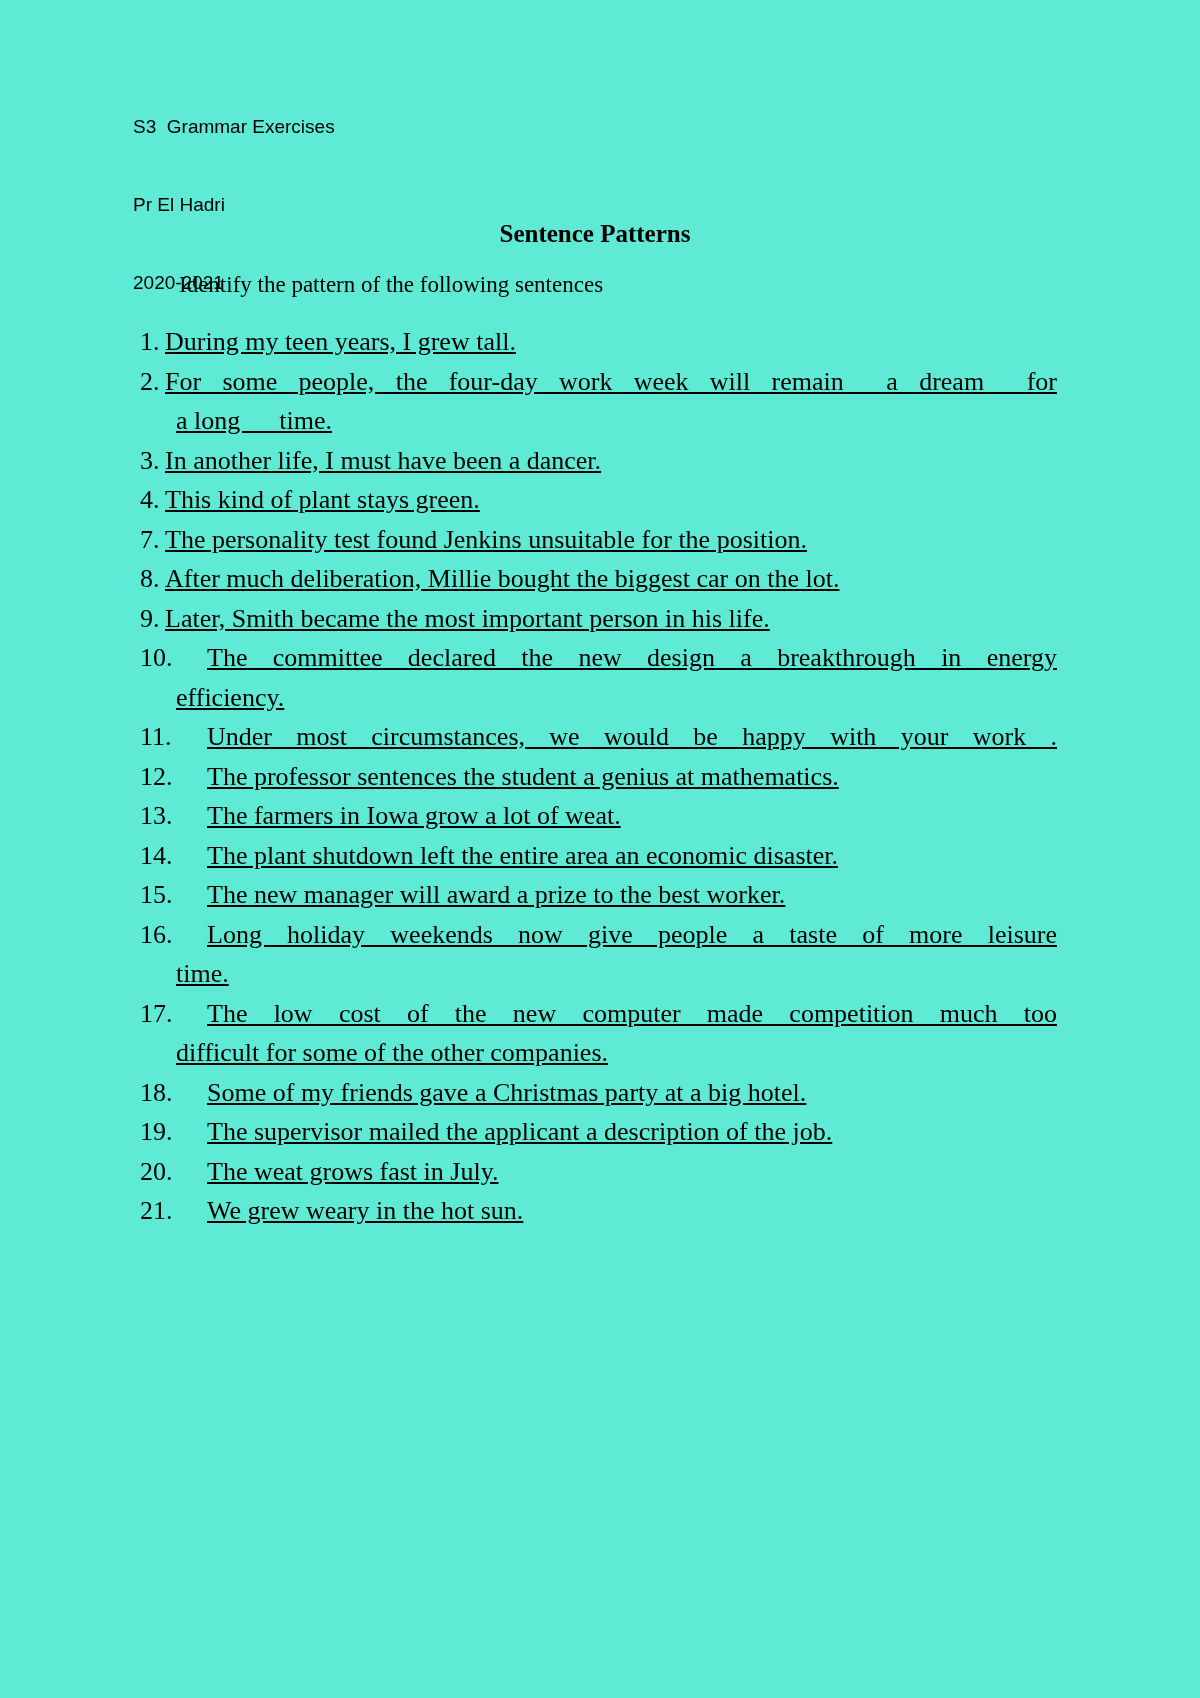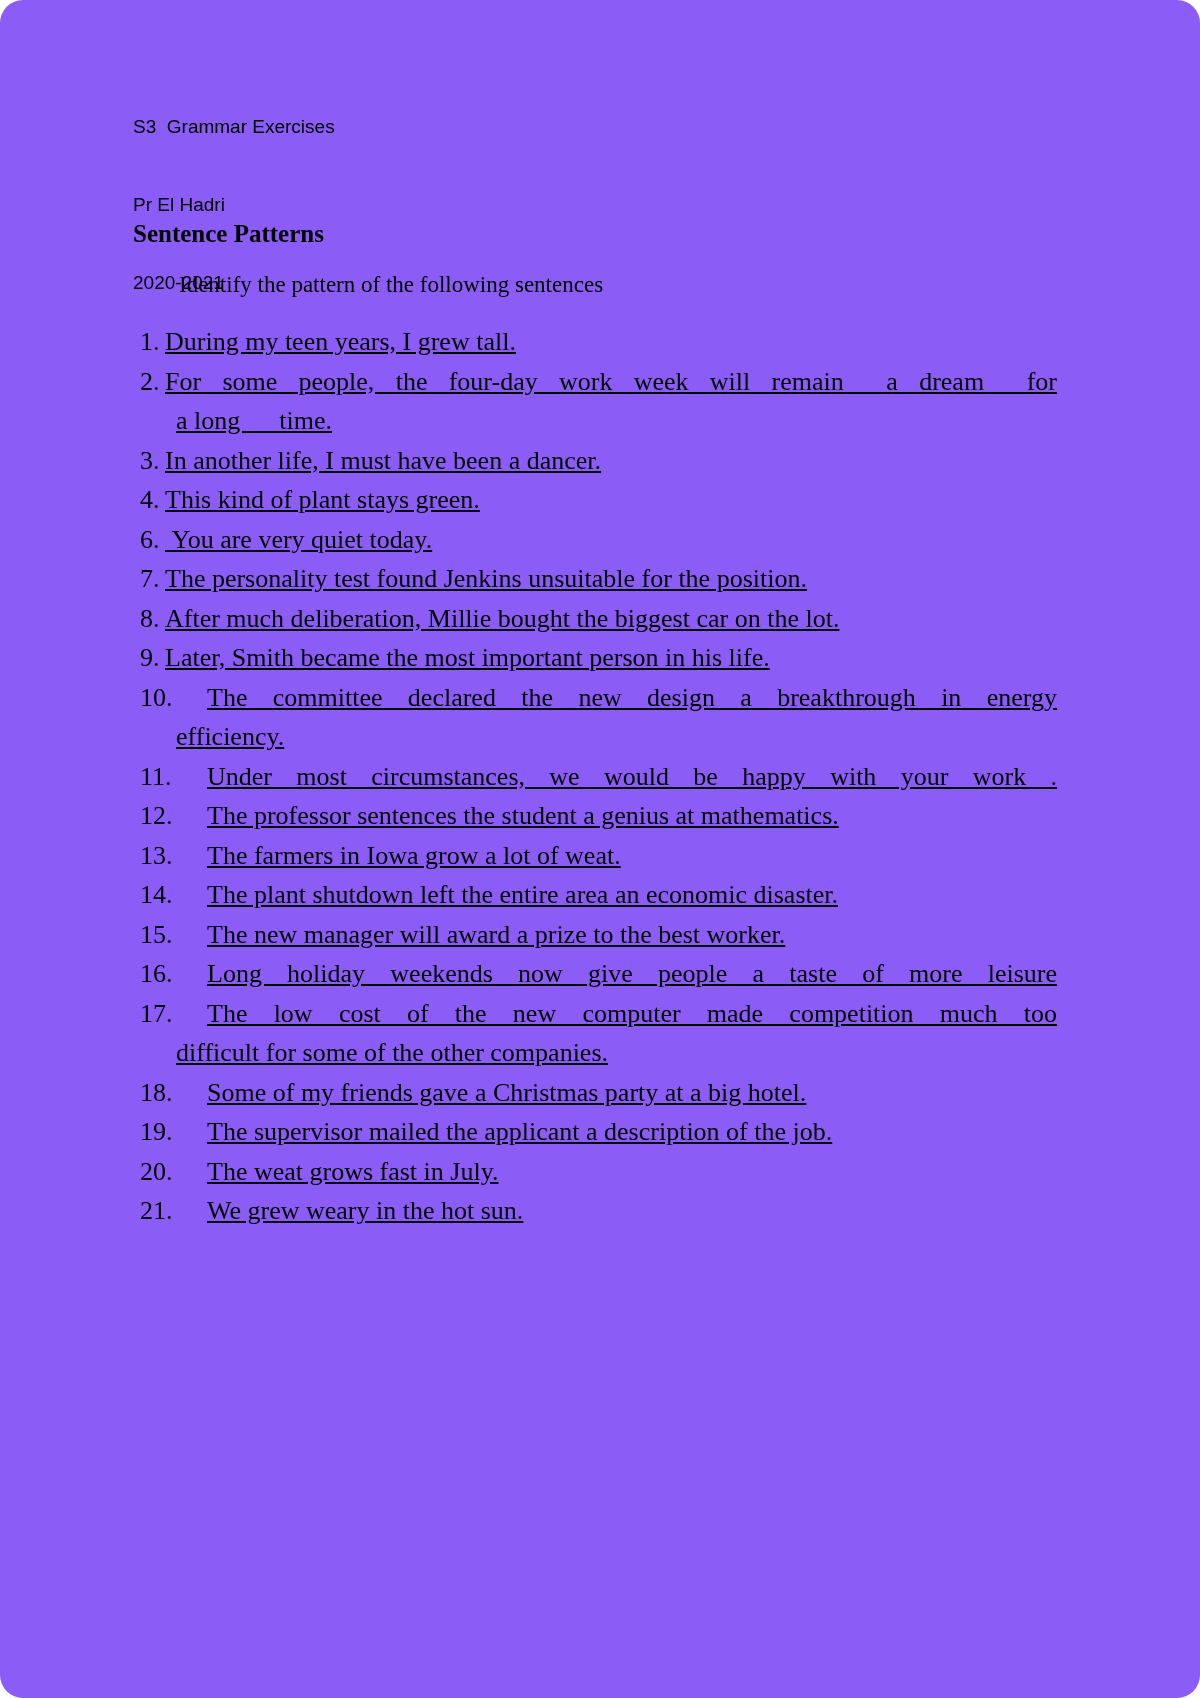--- a/index.html
+++ b/index.html
@@ -8,37 +8,37 @@
     height: 1698px;
     background: #ffffff;
     color: #000000;
     font-family: "Liberation Serif", serif;
     position: relative;
     overflow: hidden;
   }
   .page {
     position: absolute;
     inset: 0;
-    background: #8b5cf6;
-    border-radius: 23px;
+    background: #5eead4;
   }
   .doc-header {
     position: absolute;
     left: 133px;
     top: 62px;
     font-family: "Liberation Sans", sans-serif;
     font-size: 19px;
     line-height: 26px;
     white-space: pre;
   }
   .doc-title {
     position: absolute;
     left: 133px;
     top: 218px;
     width: 924px;
+    text-align: center;
     font-size: 25px;
     font-weight: bold;
     line-height: 32px;
   }
   .doc-subtitle {
     position: absolute;
     left: 133px;
     top: 270px;
     font-size: 23px;
     font-weight: normal;
@@ -83,32 +83,32 @@
   <div class="doc-title">Sentence Patterns</div>
 
   <div class="doc-subtitle">Identify the pattern of the following sentences</div>
 
   <div class="sentence-list">
       <div class="line"><span class="num w1">1.</span><span class="txt">During my teen years, I grew tall.</span></div>
       <div class="line just"><span class="num w1">2.</span><span class="txt">For some people, the four-day work week will remain &nbsp;a dream &nbsp;for</span></div>
       <div class="line cont"><span class="txt">a long &nbsp;&nbsp;&nbsp;&nbsp;&nbsp;time.</span></div>
       <div class="line"><span class="num w1">3.</span><span class="txt">In another life, I must have been a dancer.</span></div>
       <div class="line"><span class="num w1">4.</span><span class="txt">This kind of plant stays green.</span></div>
-      <div class="line"><span class="num w1">6.</span><span class="txt">&nbsp;You are very quiet today.</span></div>
       <div class="line"><span class="num w1">7.</span><span class="txt">The personality test found Jenkins unsuitable for the position.</span></div>
       <div class="line"><span class="num w1">8.</span><span class="txt">After much deliberation, Millie bought the biggest car on the lot.</span></div>
       <div class="line"><span class="num w1">9.</span><span class="txt">Later, Smith became the most important person in his life.</span></div>
       <div class="line just"><span class="num w2">10.</span><span class="txt">The committee declared the new design a breakthrough in energy</span></div>
       <div class="line cont"><span class="txt">efficiency.</span></div>
       <div class="line just"><span class="num w2">11.</span><span class="txt">Under most circumstances, we would be happy with your work&nbsp;.</span></div>
       <div class="line"><span class="num w2">12.</span><span class="txt">The professor sentences the student a genius at mathematics.</span></div>
       <div class="line"><span class="num w2">13.</span><span class="txt">The farmers in Iowa grow a lot of weat.</span></div>
       <div class="line"><span class="num w2">14.</span><span class="txt">The plant shutdown left the entire area an economic disaster.</span></div>
       <div class="line"><span class="num w2">15.</span><span class="txt">The new manager will award a prize to the best worker.</span></div>
       <div class="line just"><span class="num w2">16.</span><span class="txt">Long holiday weekends now give people a taste of more leisure</span></div>
+      <div class="line cont"><span class="txt">time.</span></div>
       <div class="line just"><span class="num w2">17.</span><span class="txt">The low cost of the new computer made competition much too</span></div>
       <div class="line cont"><span class="txt">difficult for some of the other companies.</span></div>
       <div class="line"><span class="num w2">18.</span><span class="txt">Some of my friends gave a Christmas party at a big hotel.</span></div>
       <div class="line"><span class="num w2">19.</span><span class="txt">The supervisor mailed the applicant a description of the job.</span></div>
       <div class="line"><span class="num w2">20.</span><span class="txt">The weat grows fast in July.</span></div>
       <div class="line"><span class="num w2">21.</span><span class="txt">We grew weary in the hot sun.</span></div>
     </div>
 
 </div>
 

